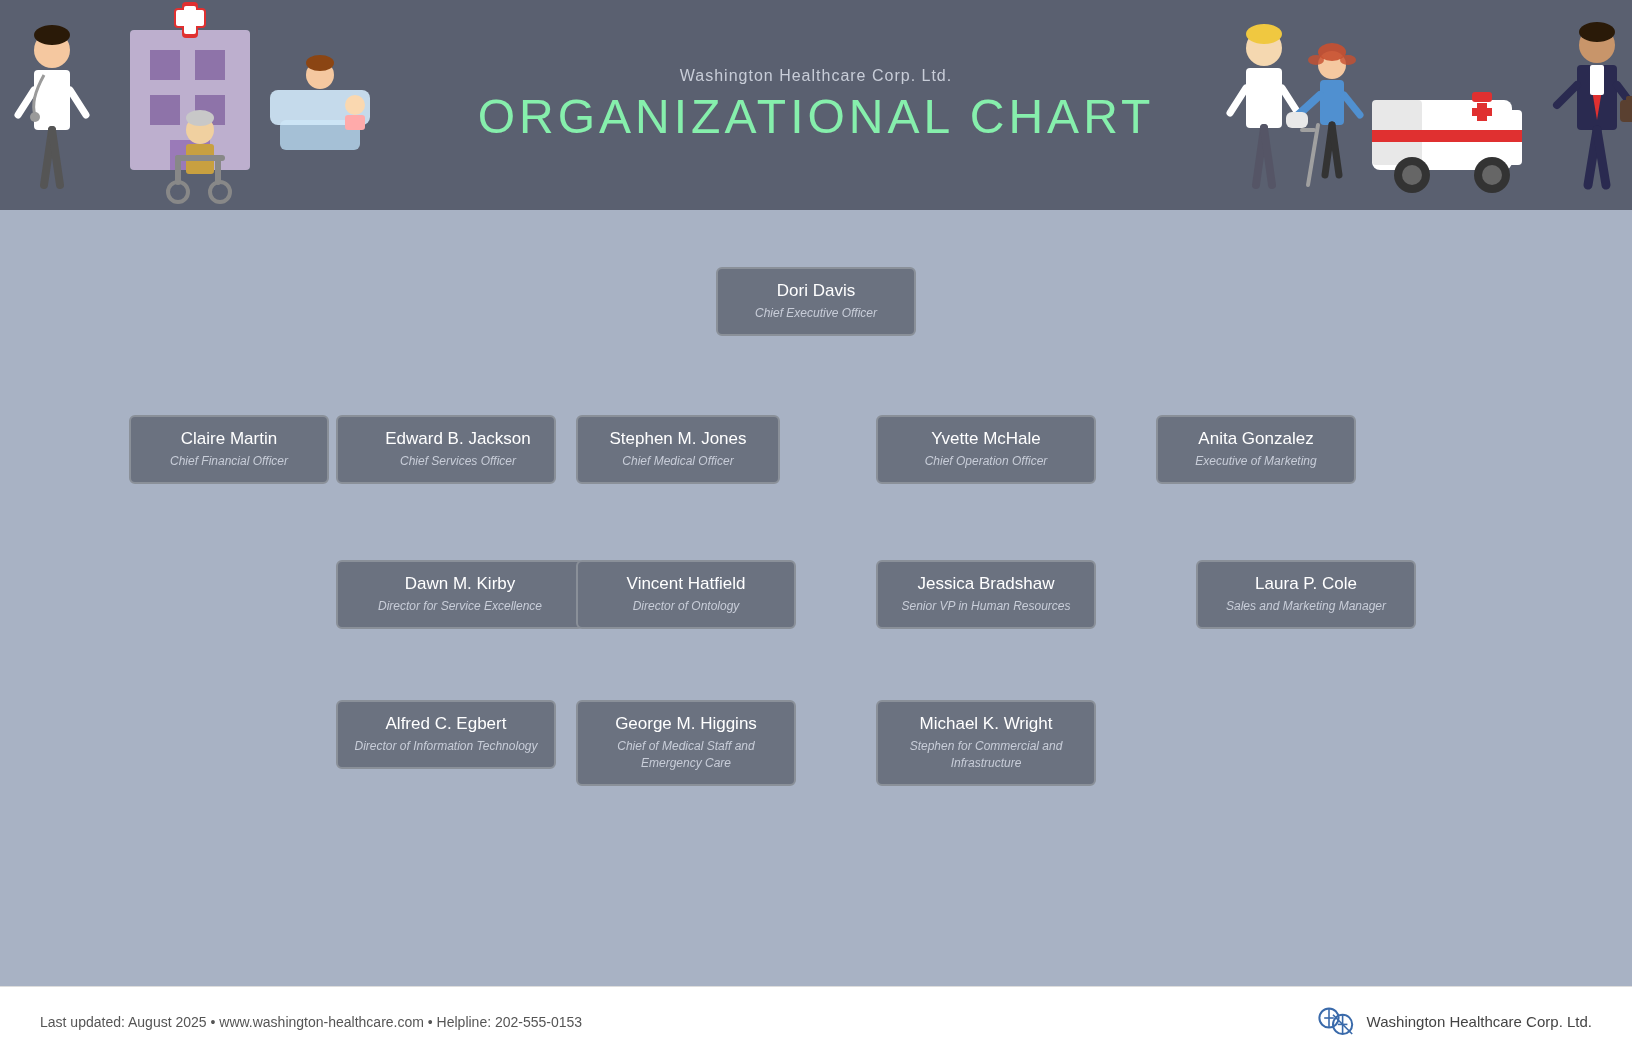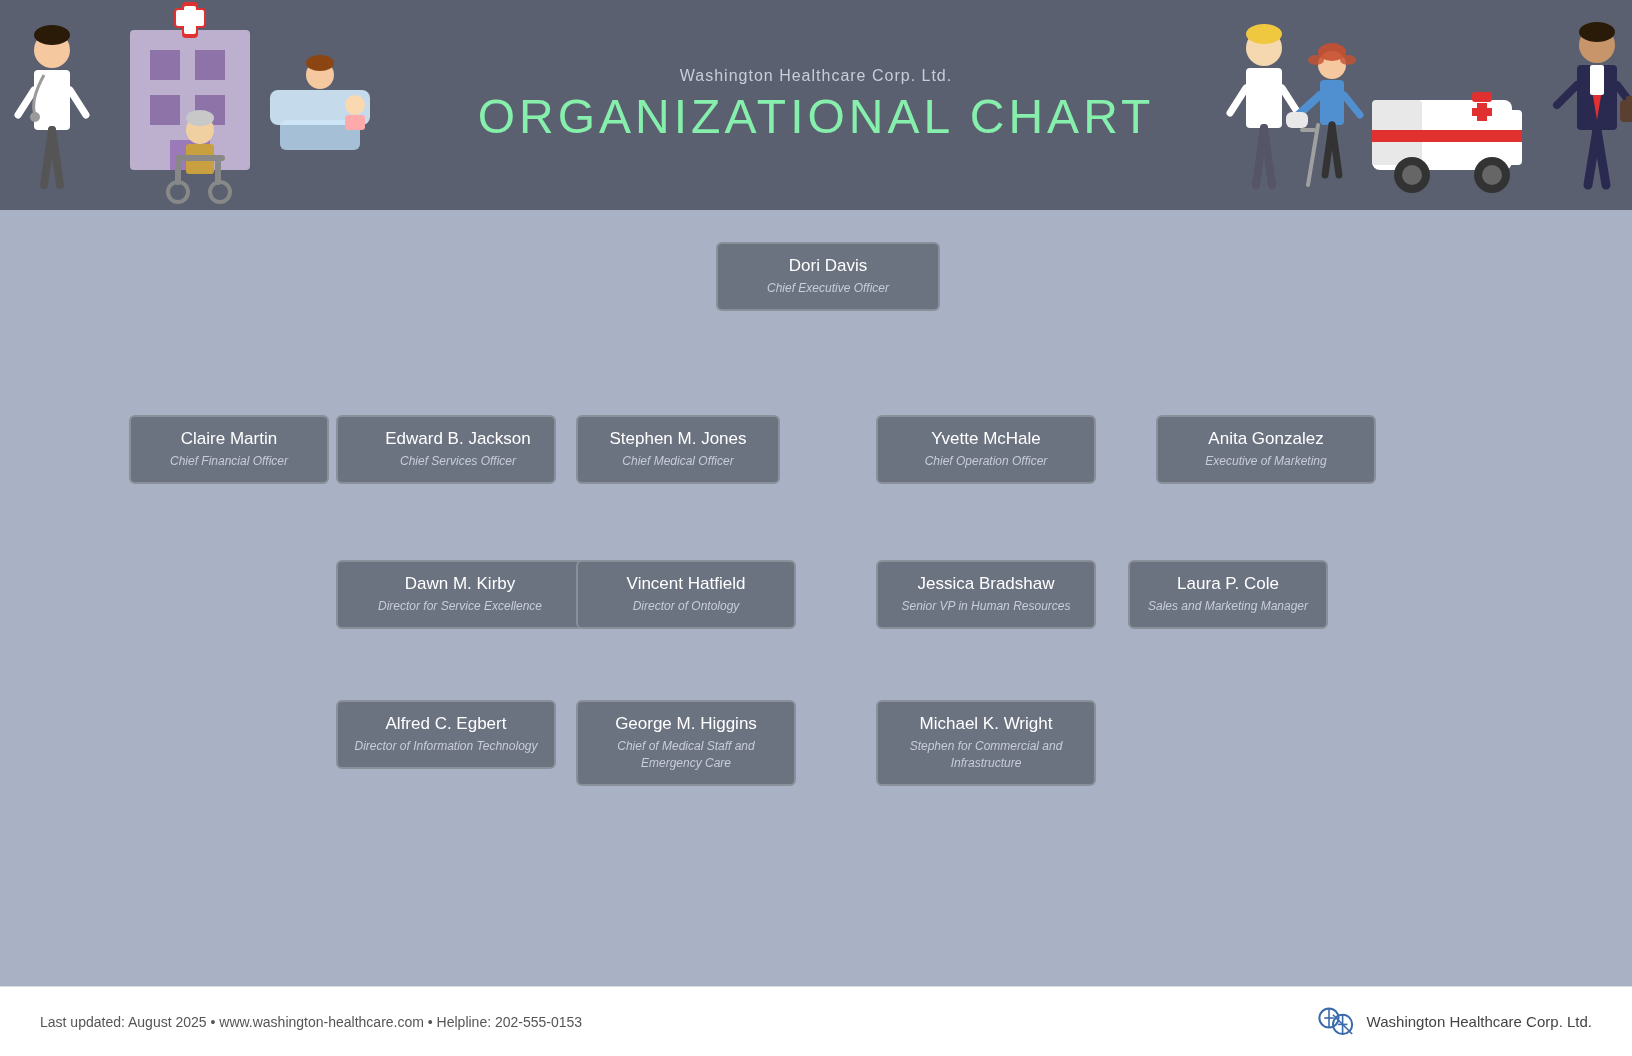--- a/index.html
+++ b/index.html
@@ -276,21 +276,21 @@
 
       <line x1="570" y1="430" x2="570" y2="470"></line>
 
       <line x1="870" y1="290" x2="870" y2="330"></line>
 
       <line x1="870" y1="430" x2="870" y2="470"></line>
 
       <line x1="1150" y1="290" x2="1150" y2="330"></line>
     </svg>
 
-    <div class="node-box" style="width:224px; left:600px; top:12px;">
+    <div class="node-box" style="width:200px; left:600px; top:37px;">
       <div class="node-name">Dori Davis</div>
       <div class="node-title">Chief Executive Officer</div>
     </div>
 
     <div class="node-box" style="width:200px; left:13px; top:185px;">
       <div class="node-name">Claire Martin</div>
       <div class="node-title">Chief Financial Officer</div>
     </div>
 
     <div class="node-box" style="width:220px; left:220px; top:185px;padding-left:40px;">
@@ -301,41 +301,41 @@
     <div class="node-box" style="width:204px; left:460px; top:185px;">
       <div class="node-name">Stephen M. Jones</div>
       <div class="node-title">Chief Medical Officer</div>
     </div>
 
     <div class="node-box" style="width:220px; left:760px; top:185px;">
       <div class="node-name">Yvette McHale</div>
       <div class="node-title">Chief Operation Officer</div>
     </div>
 
-    <div class="node-box" style="width:220px; left:1040px; top:185px;">
+    <div class="node-box" style="width:200px; left:1040px; top:185px;">
       <div class="node-name">Anita Gonzalez</div>
       <div class="node-title">Executive of Marketing</div>
     </div>
 
     <div class="node-box" style="width:248px; left:220px; top:330px;text-align:center;">
       <div class="node-name">Dawn M. Kirby</div>
       <div class="node-title">Director for Service Excellence</div>
     </div>
 
     <div class="node-box" style="width:220px; left:460px; top:330px;">
       <div class="node-name">Vincent Hatfield</div>
       <div class="node-title">Director of Ontology</div>
     </div>
 
     <div class="node-box" style="width:220px; left:760px; top:330px;">
       <div class="node-name">Jessica Bradshaw</div>
       <div class="node-title">Senior VP in Human Resources</div>
     </div>
 
-    <div class="node-box" style="width:200px; left:1012px; top:330px;">
+    <div class="node-box" style="width:220px; left:1080px; top:330px;">
       <div class="node-name">Laura P. Cole</div>
       <div class="node-title">Sales and Marketing Manager</div>
     </div>
 
     <div class="node-box" style="width:220px; left:220px; top:470px;">
       <div class="node-name">Alfred C. Egbert</div>
       <div class="node-title">Director of Information Technology</div>
     </div>
 
     <div class="node-box" style="width:220px; left:460px; top:470px;">

